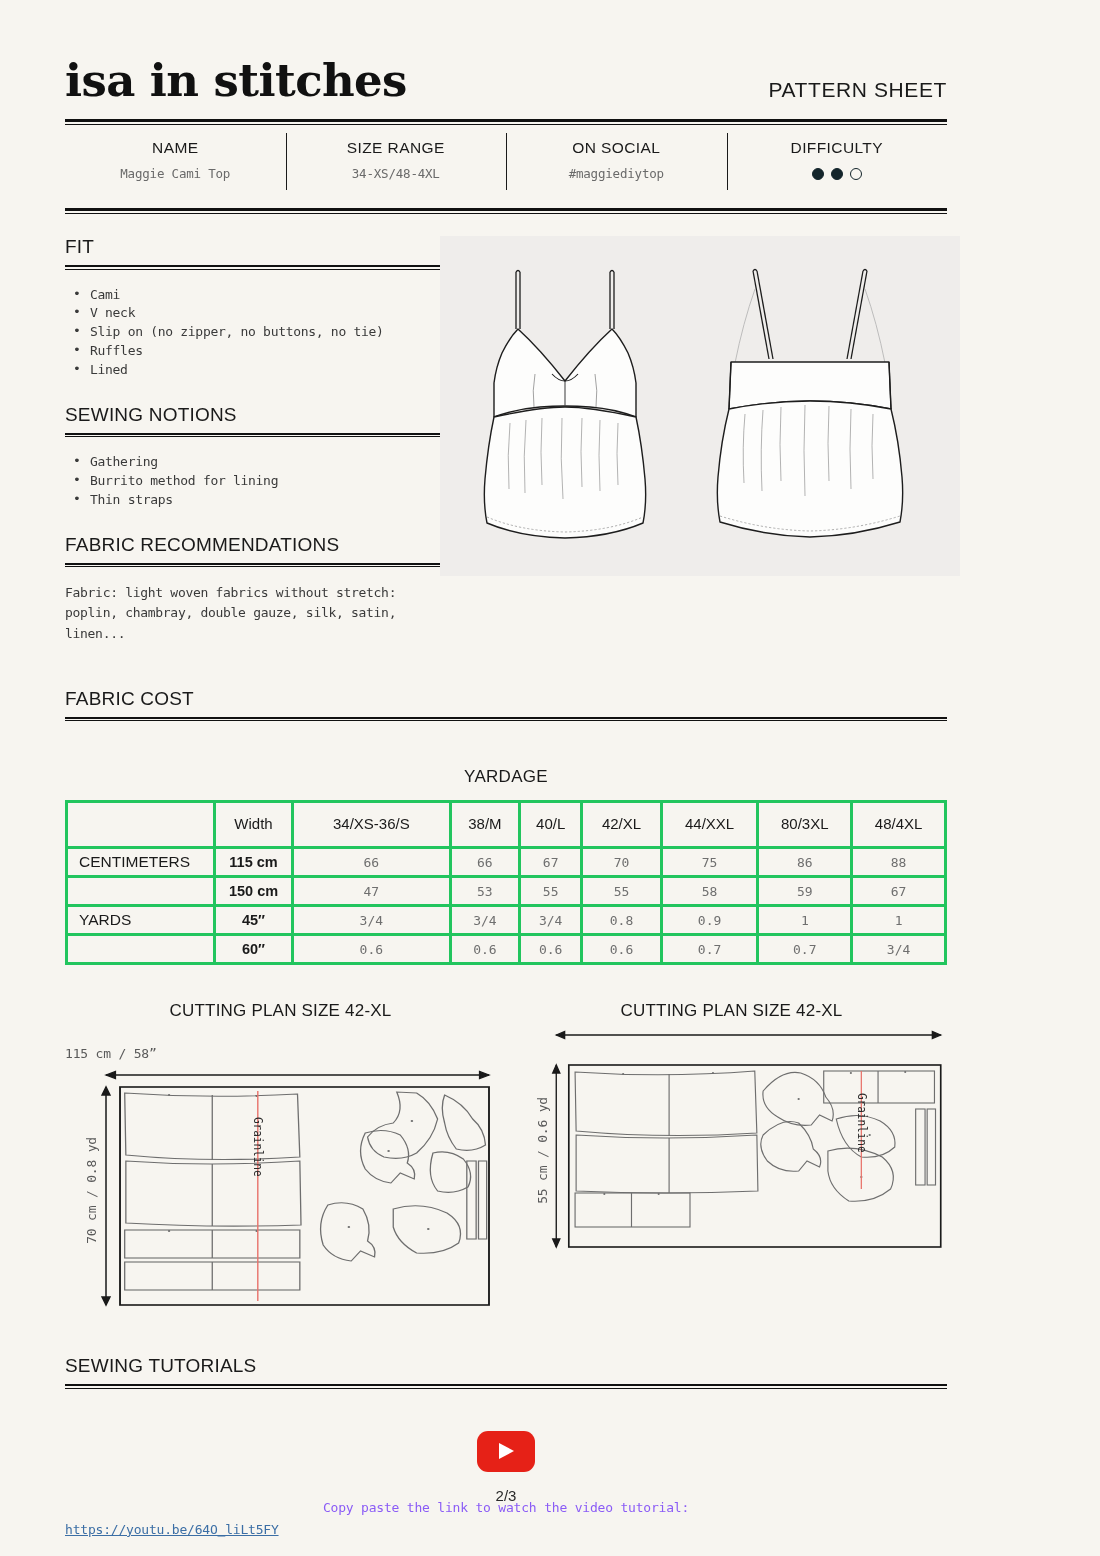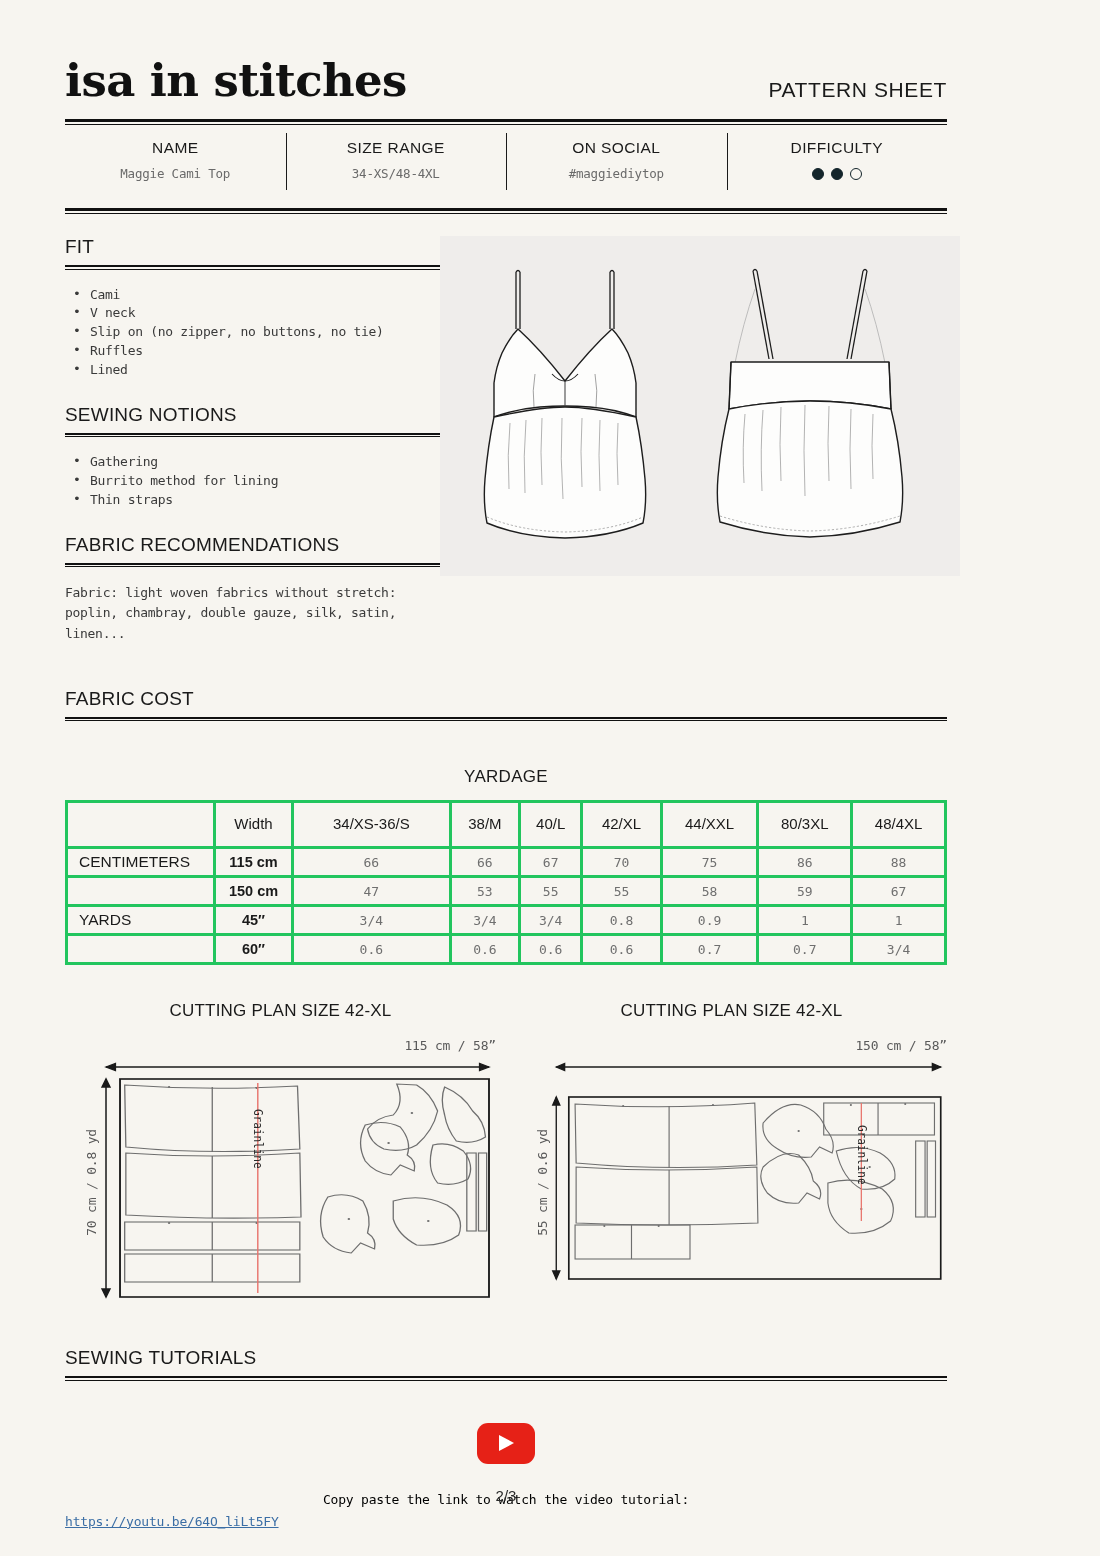--- a/index.html
+++ b/index.html
@@ -108,23 +108,23 @@
   table.yardage tr.head td.hdr-two { padding: 2px 6px; }
   table.yardage tr.thick-top td { border-top: 2.2px solid #111; }
   table.yardage td.col-label { width: 148px; }
   table.yardage td.col-width { width: 78px; }
 
   
   .cutting-row { display: flex; gap: 20px; margin-top: 36px; }
   .cutting-block { flex: 1 1 0; }
   .cutting-title { text-align: center; font-size: 17px; letter-spacing: 0.2px; }
   .plan-width-label {
-    text-align: right;
-    font-family: "DejaVu Sans Mono", monospace;
-    font-size: 13px; color: #5a5a5a; margin-top: 17px; letter-spacing: -0.2px;
+    text-align: left;
+    font-family: "DejaVu Sans Mono", monospace;
+    font-size: 13px; color: #5a5a5a; margin-top: 25px; letter-spacing: -0.2px;
   }
   .plan-body { display: flex; align-items: stretch; margin-top: 4px; }
   .plan-vlabel {
     width: 34px; flex: none; display: flex; align-items: center; justify-content: flex-end;
   }
   .plan-vlabel span {
     writing-mode: vertical-rl; transform: rotate(180deg);
     font-family: "DejaVu Sans Mono", monospace;
     font-size: 13px; color: #5a5a5a; letter-spacing: -0.2px; white-space: nowrap;
   }
@@ -139,21 +139,21 @@
   }
   .yt-badge::after {
     content:""; position:absolute; left: 22px; top: 12px;
     border-left: 15px solid #fff;
     border-top: 8.5px solid transparent;
     border-bottom: 8.5px solid transparent;
   }
   .tut-text {
     text-align: center; margin-top: 24px;
     font-family: "DejaVu Sans Mono", monospace;
-    font-size: 13px; color: #000000; letter-spacing: -0.2px;
+    font-size: 13px; color: #8b5cf6; letter-spacing: -0.2px;
   }
   .tut-link {
     display: block; margin-top: 7px;
     font-family: "DejaVu Sans Mono", monospace;
     font-size: 13px; color: #3b6ea5; text-decoration: underline; letter-spacing: -0.2px;
   }
   .page-num {
     position: absolute; left: 0; right: 0; bottom: 52px;
     text-align: center; font-size: 15px; color: #2a2a2a;
   }
@@ -432,21 +432,20 @@
 
             <line x1="136" y1="26" x2="136" y2="236" stroke="#e8726a" stroke-width="1.2"></line>
             <text x="133" y="52" font-family="'DejaVu Sans Mono', monospace" font-size="11" fill="#2a2a2a" transform="rotate(90 133 52)">Grainline</text>
           </svg>
         </div>
       </div>
     </div>
 
     <div class="cutting-block">
       <div class="cutting-title">CUTTING PLAN SIZE 42-XL</div>
-      <div class="plan-width-label">150 cm / 58”</div>
       <div class="plan-body">
         <div class="plan-vlabel">
           <span>55 cm / 0.6 yd</span>
         </div>
         <div class="plan-canvas">
           <svg width="100%" height="246" viewBox="0 0 380 246" preserveAspectRatio="none">
             <g stroke="#1a1a1a" stroke-width="1.3" fill="#1a1a1a">
               <line x1="6" y1="10" x2="374" y2="10"></line>
               <polygon points="6,10 14,6.4 14,13.6"></polygon>
               <polygon points="374,10 366,6.4 366,13.6"></polygon>

